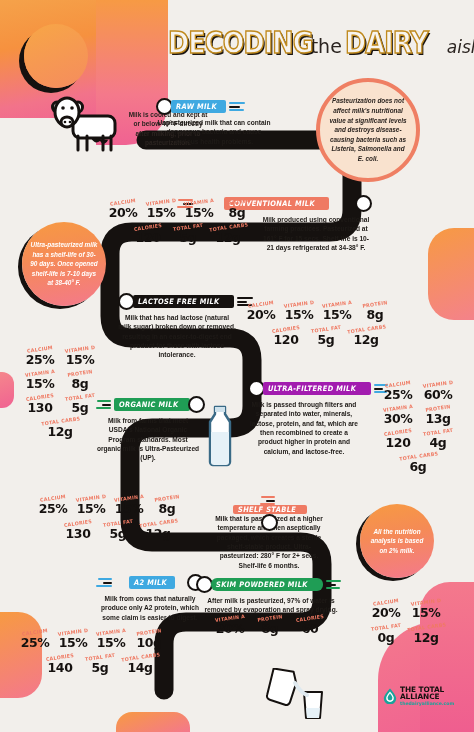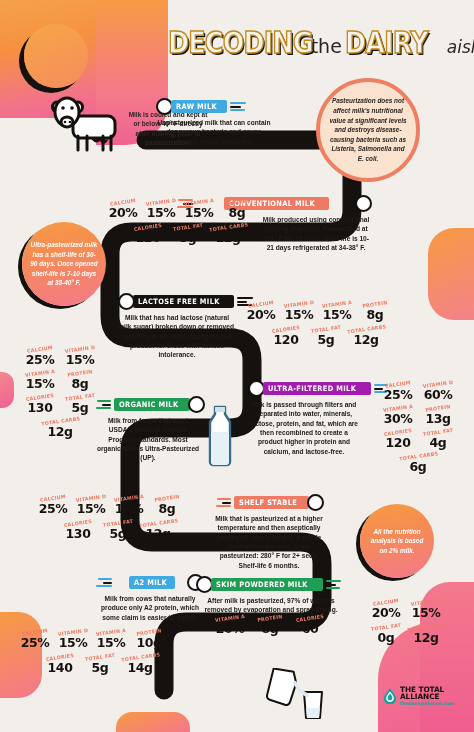--- a/index.html
+++ b/index.html
@@ -100,20 +100,21 @@
     text-align:center;font-weight:bold;
   }
 
   
   .banner{
     position:relative;height:13px;display:flex;align-items:center;
   }
   .banner-bar{
     height:13px;display:flex;align-items:center;padding:0 5px;
     border-radius:2px;
+    font-style:italic;
   }
   .banner-label{
     font-family:"DejaVu Sans",sans-serif;
     font-size:7.4px;font-weight:bold;color:#ffffff;
     letter-spacing:0.4px;white-space:nowrap;
     transform:scaleX(0.9);transform-origin:left center;
   }
   .knob{
     width:13px;height:13px;border-radius:50%;background:#ffffff;
     border:2.2px solid #15110f;flex:none;
@@ -483,21 +484,21 @@
           <span class="val">5g</span>
         </div>
       <div class="stat">
           <span class="lbl">TOTAL CARBS</span>
           <span class="val">12g</span>
         </div>
     </div>
   </div>
 
   <div class="card" style="left:214px;top:496px;width:110px;">
-    <div class="banner" style="justify-content:flex-end;">
+    <div class="banner" style="flex-direction:column;">
       <div class="speed" style="margin-right:3px;">
         <i style="width:14px;background:#ef7a63;margin-left:auto;"></i>
           <i style="width:9px;background:#15110f;margin-left:auto;"></i>
           <i style="width:15px;background:#ef7a63;margin-left:auto;"></i>
       </div>
       <div class="banner-bar" style="background:#ef7a63;margin-right:-2px;">
         <span class="banner-label">SHELF STABLE</span>
       </div>
       <div class="knob"></div>
     </div>
@@ -554,21 +555,21 @@
       <div class="stat">
           <span class="lbl">TOTAL CARBS</span>
           <span class="val">14g</span>
         </div>
     </div>
   </div>
 
   <div class="card" style="left:196px;top:578px;width:150px;">
     <div class="banner">
       <div class="knob"></div>
-      <div class="banner-bar" style="background:#1f9d55;margin-left:-2px;">
+      <div class="banner-bar" style="background:#1f9d55;margin-left:-2px;border-radius:6px;">
         <span class="banner-label">SKIM POWDERED MILK</span>
       </div>
       <div class="speed" style="margin-left:3px;">
         <i style="width:15px;background:#1f9d55;"></i>
           <i style="width:10px;background:#15110f;"></i>
           <i style="width:14px;background:#1f9d55;"></i>
       </div>
     </div>
     <div class="card-body" style="margin-top:5px;">After milk is pasteurized, 97% of water is removed by evaporation and spray drying.</div>
   </div>

